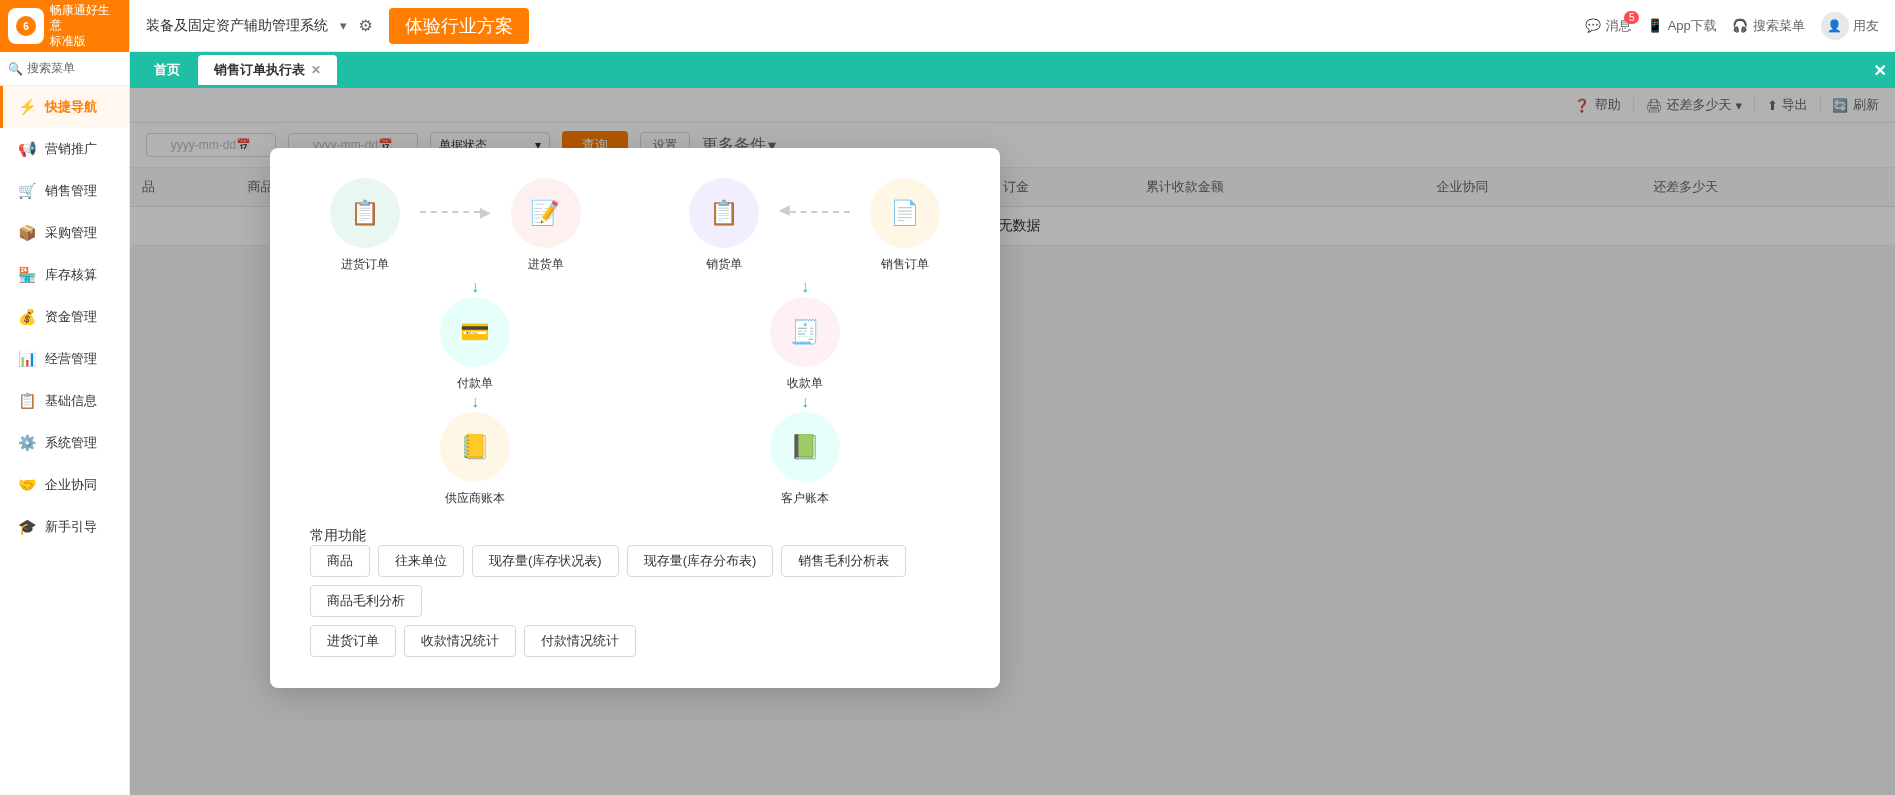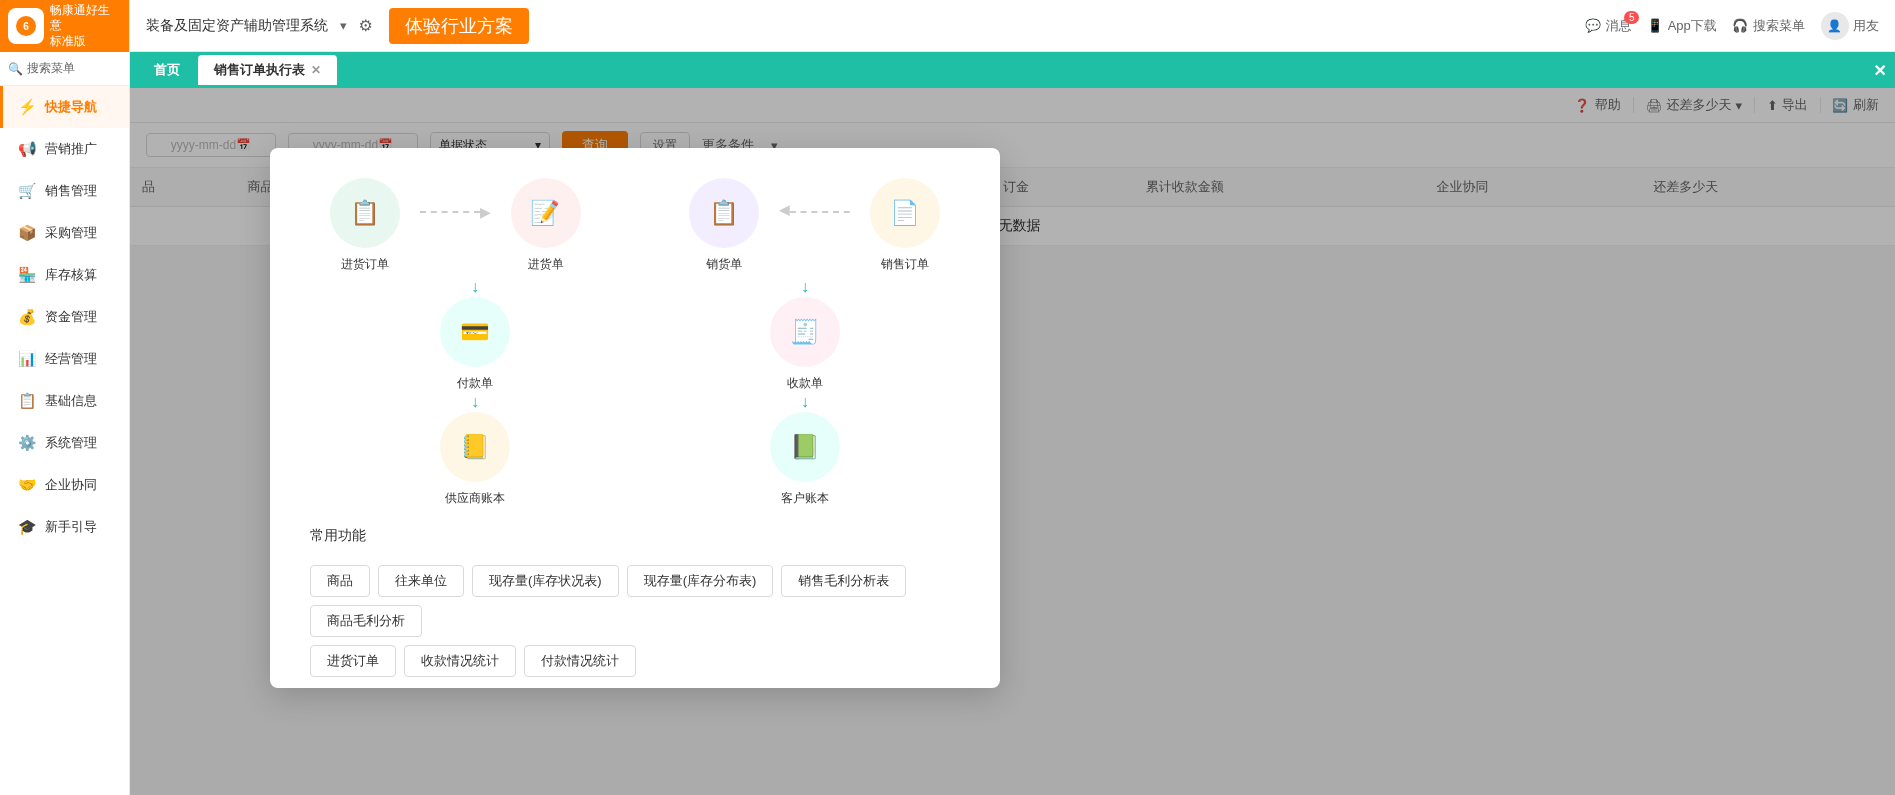--- a/index.html
+++ b/index.html
@@ -49,21 +49,21 @@
     
     .page-toolbar { background: #fff; padding: 8px 16px; display: flex; align-items: center; gap: 12px; border-bottom: 1px solid #e8e8e8; }
     .toolbar-action { display: flex; align-items: center; gap: 4px; color: #666; cursor: pointer; font-size: 13px; }
     .toolbar-sep { width: 1px; height: 16px; background: #e8e8e8; }
 
     
     .filter-row { background: #fff; padding: 8px 16px; display: flex; align-items: center; gap: 12px; border-bottom: 1px solid #f0f0f0; flex-wrap: wrap; }
     .filter-date { border: 1px solid #d9d9d9; border-radius: 4px; padding: 4px 8px; font-size: 12px; color: #bbb; background: #fff; width: 130px; display: flex; align-items: center; justify-content: center; }
     .filter-select { border: 1px solid #d9d9d9; border-radius: 4px; padding: 4px 8px; font-size: 12px; color: #333; background: #fff; width: 120px; display: flex; align-items: center; justify-content: space-between; }
     .query-btn { background: #ff7d00; color: #fff; border: none; border-radius: 4px; padding: 5px 20px; cursor: pointer; font-size: 13px; }
-    .more-conditions { color: #666; font-size: 13px; cursor: pointer; display: flex; align-items: center; gap: 17px; }
+    .more-conditions { color: #666; font-size: 16px; cursor: pointer; display: flex; align-items: center; gap: 2px; }
     .settings-btn { background: #fff; color: #666; border: 1px solid #d9d9d9; border-radius: 4px; padding: 4px 12px; cursor: pointer; font-size: 12px; }
 
     
     .table-wrapper { overflow: auto; background: #fff; margin: 0; }
     .data-table { width: 100%; border-collapse: collapse; font-size: 13px; }
     .data-table th { background: #fafafa; border-bottom: 1px solid #e8e8e8; padding: 10px 12px; text-align: left; color: #666; font-weight: 500; white-space: nowrap; }
     .data-table td { border-bottom: 1px solid #f0f0f0; padding: 10px 12px; color: #333; white-space: nowrap; }
     .no-data { text-align: center; padding: 60px; color: #999; font-size: 14px; }
 
     
@@ -79,21 +79,21 @@
     .circle-red { background: #fff0f0; color: #f5222d; }
     .circle-purple { background: #f3eeff; color: #722ed1; }
     .circle-orange { background: #fff7e6; color: #fa8c16; }
     .circle-teal { background: #e6fffb; color: #13c2c2; }
     .circle-pink { background: #fff0f6; color: #eb2f96; }
 
     .dashed-arrow { display: flex; align-items: center; margin-bottom: 28px; }
     .dashed-line { width: 60px; height: 2px; border-top: 2px dashed #ccc; }
 
     
-    .section-title { font-size: 14px; color: #333; font-weight: 500; margin-bottom: 20px; }
+    .section-title { font-size: 14px; color: #333; font-weight: 500; margin-bottom: 0; }
     .func-grid { display: flex; flex-wrap: wrap; gap: 8px; margin-bottom: 8px; }
     .func-btn { border: 1px solid #d9d9d9; background: #fff; border-radius: 4px; padding: 6px 16px; font-size: 13px; color: #333; cursor: pointer; white-space: nowrap; }
     .modal-scroll-row { display: flex; align-items: center; gap: 8px; }
   </style>
 </head>
 <body>
 
 <div class="app-wrapper">
 
   <div class="sidebar">

